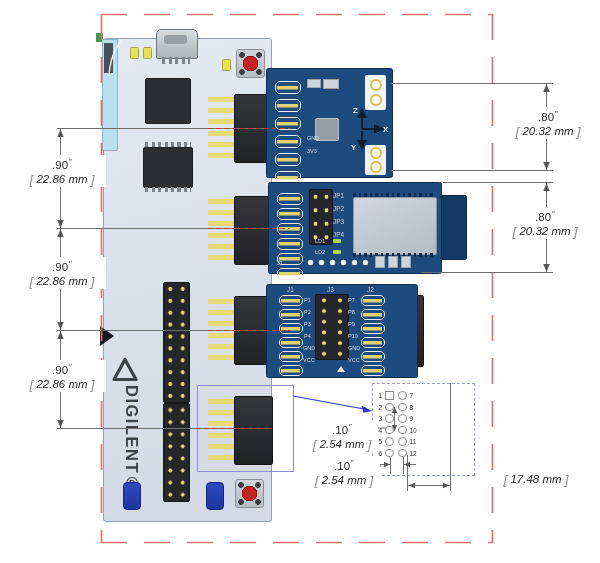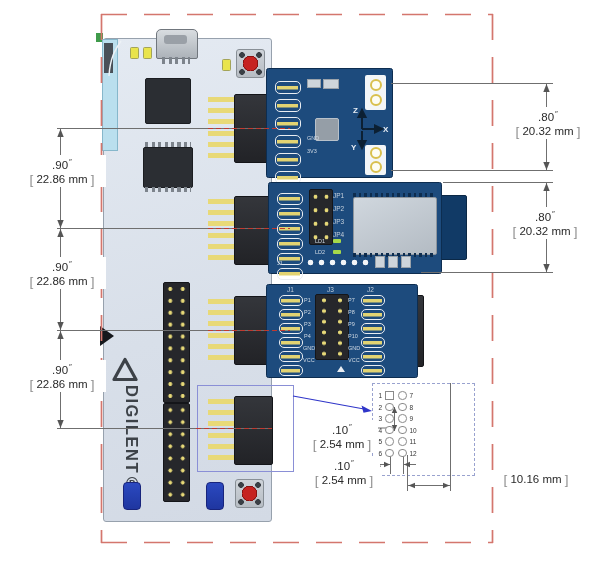--- a/index.html
+++ b/index.html
@@ -31,21 +31,21 @@
   .mtxt{color:#cfd9e3;font-size:5.5px;line-height:6px;letter-spacing:0;}
   .jtxt{color:#c6d1dc;font-size:6.5px;line-height:7px;}
   .shield{background:linear-gradient(155deg,#d0d7de,#b3bbc3);border:1px solid #8d959d;border-radius:2px;}
   .castell{background:repeating-linear-gradient(90deg,#0d2c4e 0 2.5px,rgba(0,0,0,0) 2.5px 5.5px);}
   .grnled{background:#a6d84a;border-radius:1px;}
   .smd{background:#ced5db;border:1px solid #9aa2aa;}
   .ring{width:8px;height:8px;border:2.5px solid #d9c04e;border-radius:50%;background:#fdfdf4;}
   
   .dim{position:absolute;text-align:center;color:#2a2a2a;background:#fff;padding:0 2px;z-index:9;}
   .din{font-size:11.5px;line-height:13px;}
-  .dmm{font-size:11.5px;line-height:15px;white-space:nowrap;}
+  .dmm{font-size:11.5px;line-height:15px;white-space:nowrap;font-style:italic;}
   .im{font-size:8px;vertical-align:5px;margin-left:1px;color:#3a3a3a;}
   .brk{color:#8f8f8f;font-size:13.5px;vertical-align:-1px;}
   
   .dashbox{border:1.5px dashed #99a2cf;}
   .bluerect{border:1.2px solid #8a8fd6;}
   .pcol{display:flex;flex-direction:column;gap:4.5px;z-index:8;}
   .prow{display:flex;align-items:center;gap:3px;height:7px;}
   .pn{font-size:6.5px;color:#333;min-width:8px;line-height:7px;}
   .pn.r{text-align:left;}  .pn.l{text-align:right;}
   .pp{width:6.5px;height:6.5px;border:1px solid #8a8a8a;border-radius:50%;background:#fff;flex:0 0 auto;}
@@ -364,16 +364,16 @@
   </div>
   <div class="dim" style="left:306px;top:420px;width:68px;">
     <div class="din"><span>.10</span><span class="im">″</span></div>
     <div class="dmm"><span class="brk">[</span> <span>2.54 mm</span> <span class="brk">]</span></div>
   </div>
   <div class="dim" style="left:308px;top:456px;width:68px;">
     <div class="din"><span>.10</span><span class="im">″</span></div>
     <div class="dmm"><span class="brk">[</span> <span>2.54 mm</span> <span class="brk">]</span></div>
   </div>
   <div class="dim" style="left:492px;top:472px;width:84px;">
-    <div class="dmm"><span class="brk">[</span> <span>10.16 mm</span> <span class="brk">]</span></div>
+    <div class="dmm"><span class="brk">[</span> <span>17.48 mm</span> <span class="brk">]</span></div>
   </div>
 
 </div>
 
 </body></html>

